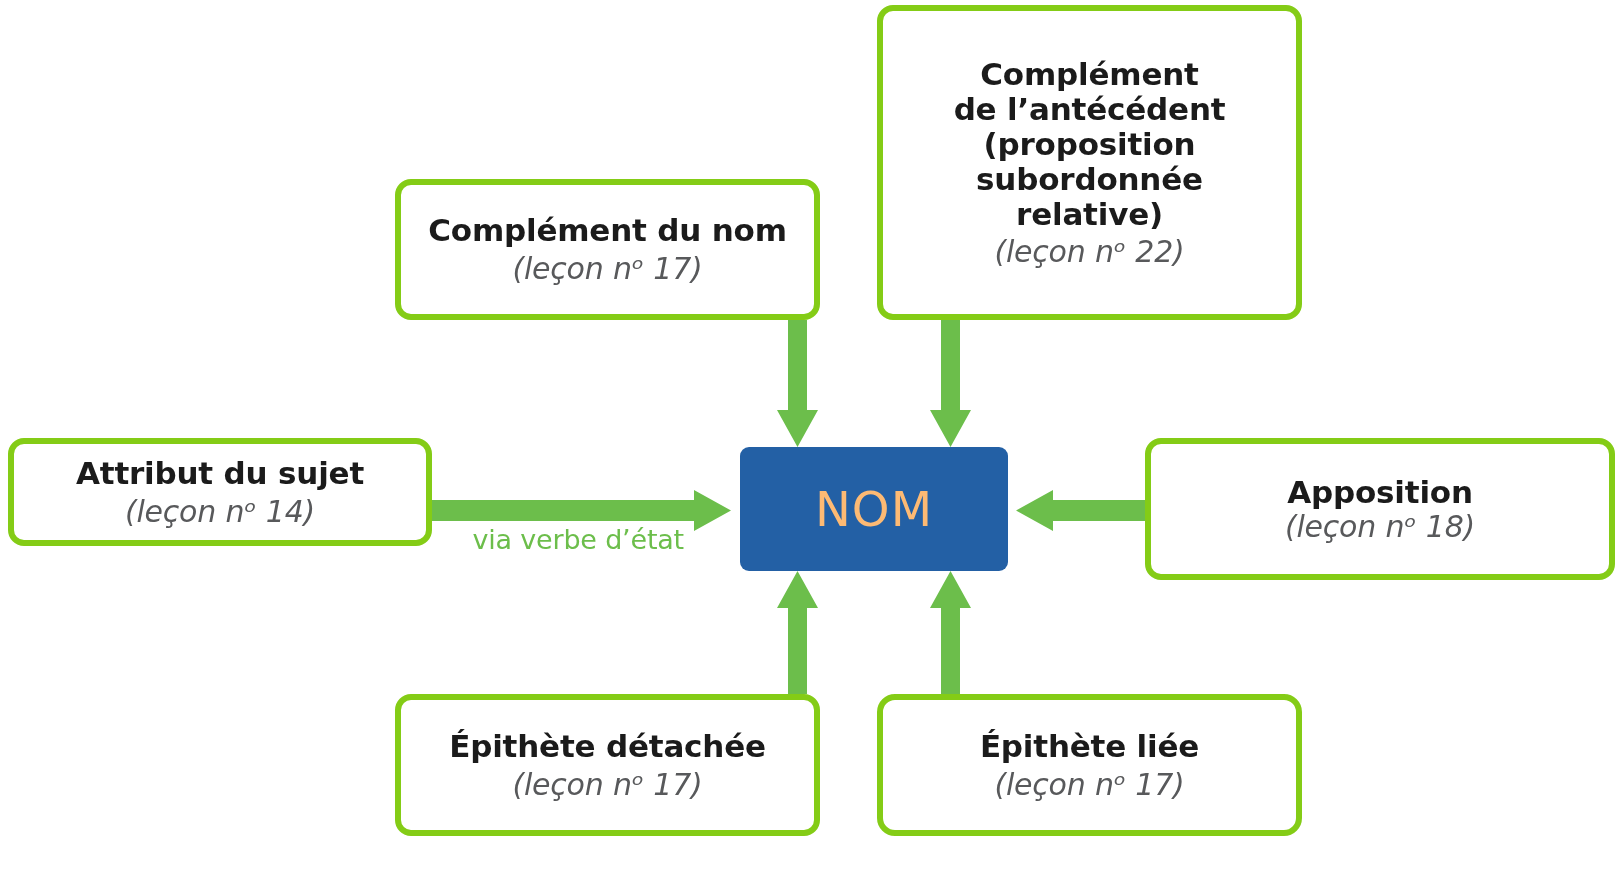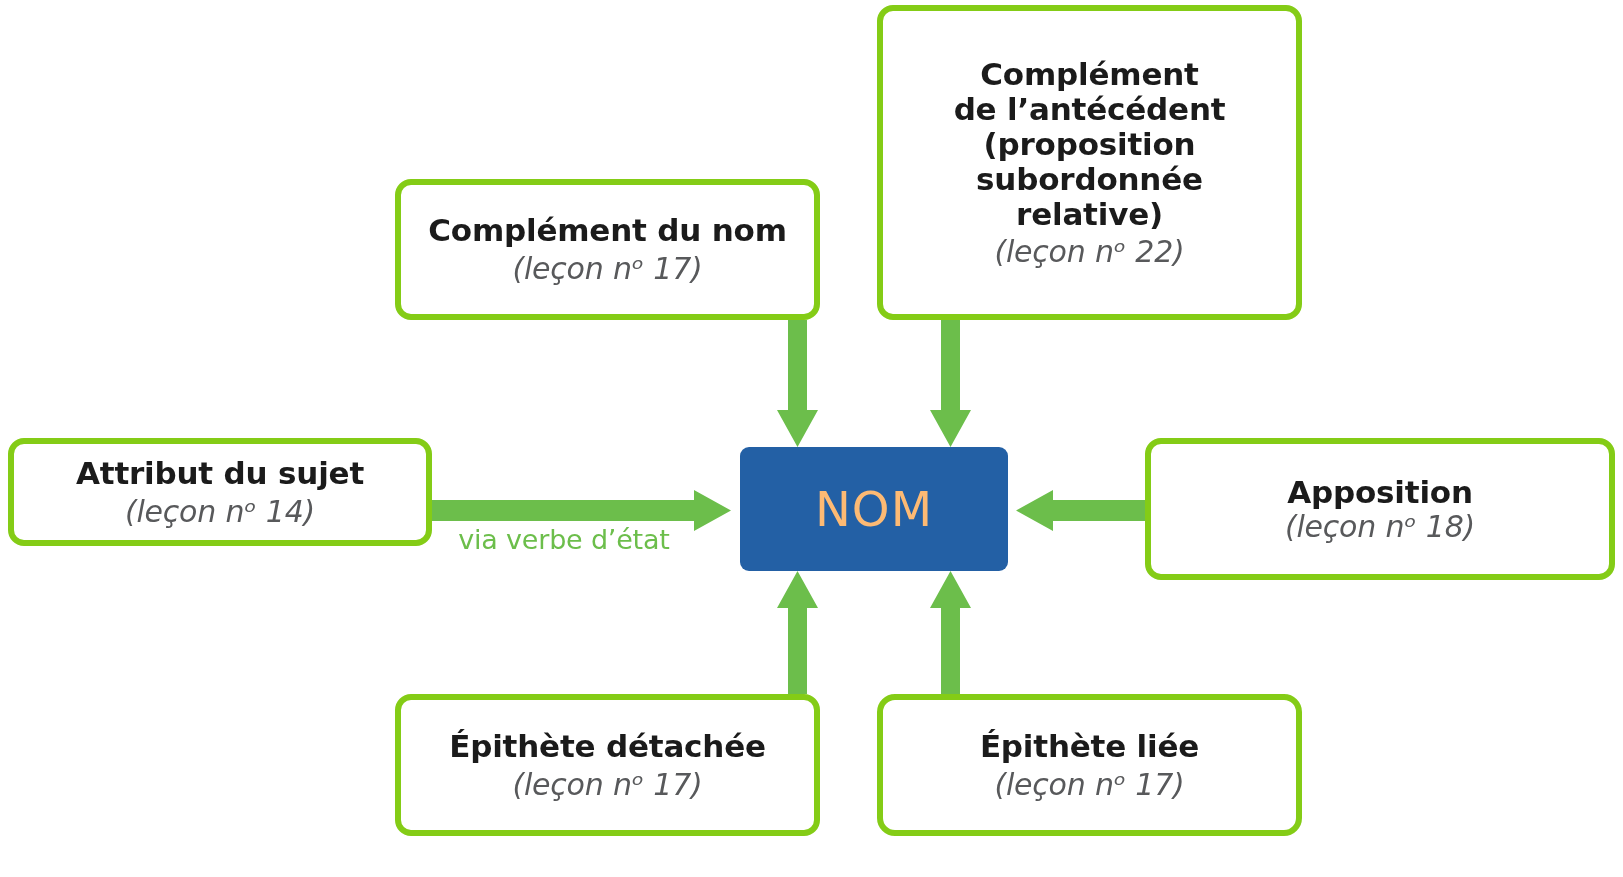--- a/index.html
+++ b/index.html
@@ -99,21 +99,21 @@
     height: 877px;
     z-index: 2;
   }
 
   
   #edge-label-etat {
     position: absolute;
     left: 444px;
     top: 524px;
     width: 240px;
-    text-align: center;
+    text-align: right;
     color: #6cbe4b;
     font-size: 27px;
     font-weight: normal;
     letter-spacing: -0.2px;
     z-index: 5;
   }
 </style>
 </head>
 <body>
 

